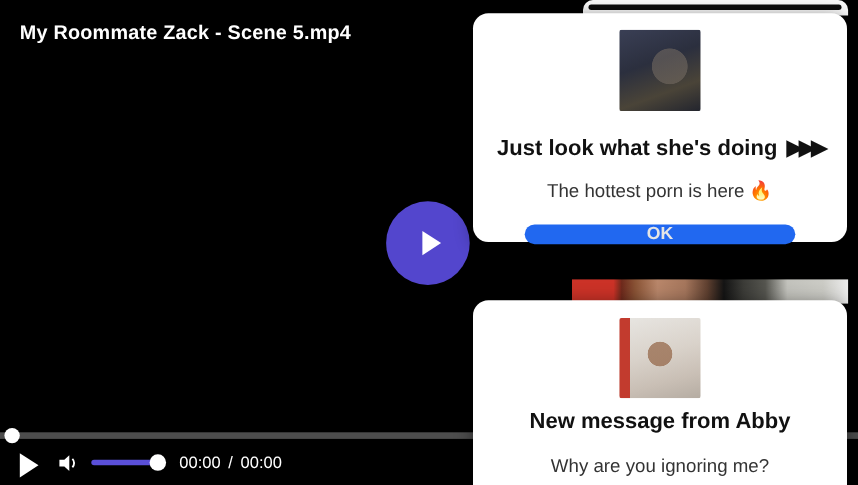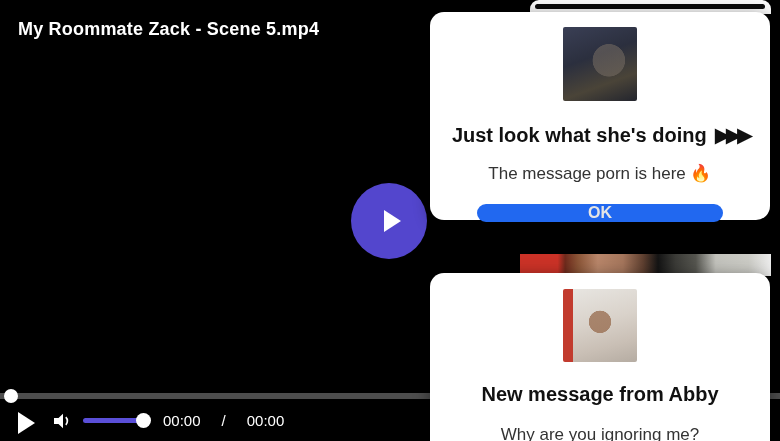--- a/index.html
+++ b/index.html
@@ -56,21 +56,21 @@
   .ctl-volume-icon{position:absolute;left:51px;top:6px;width:22px;height:22px;cursor:pointer;}
   .volume-track{
     position:absolute;left:83px;top:14px;width:62px;height:5px;border-radius:3px;
     background:var(--volume-purple);cursor:pointer;
   }
   .volume-thumb{
     position:absolute;left:136px;top:9px;width:15px;height:15px;
     border-radius:50%;background:#fff;cursor:pointer;
   }
   .time-display{
-    position:absolute;left:163px;top:8px;display:flex;gap:21px;
+    position:absolute;left:163px;top:8px;display:flex;gap:7px;
     color:#fff;font-size:15px;
   }
 
   
   .bg-ad-frame{
     position:absolute;left:530px;top:0;width:241px;height:14px;z-index:1;
     background:#fafafa;border-radius:9px 9px 0 0;
   }
   .bg-ad-frame .bar{
     position:absolute;left:5px;right:6px;top:4px;height:5px;
@@ -115,21 +115,21 @@
   }
   .card-title .arrows{letter-spacing:-5px;margin-left:8px;font-size:21px;}
   .card-sub{
     margin-top:14px;color:var(--body-text);font-size:17px;line-height:23px;white-space:nowrap;
   }
   .ok-button{
     margin-top:19px;width:246px;height:34px;border:none;border-radius:10px;
     background:var(--ok-blue);color:#e5e5e5;font-size:16px;font-weight:bold;
     font-family:inherit;cursor:pointer;display:flex;align-items:center;justify-content:center;
   }
-  .card2 .card-title{margin-top:19px;}
+  .card2 .card-title{margin-top:8px;}
   .card2 .card-sub{margin-top:16px;}
 </style>
 </head>
 <body>
 
 <div class="bg-ad-frame">
   <div class="bar"></div>
 </div>
 <div class="bg-photo-strip"></div>
 
@@ -158,21 +158,21 @@
   </div>
 </div>
 
 <div class="card card1">
   <div class="thumb thumb1"></div>
   <div class="card-title">
     <span>Just look what she's doing</span>
     <span class="arrows">▶▶▶</span>
   </div>
   <div class="card-sub">
-    <span>The message porn is here</span>
+    <span>The hottest porn is here</span>
     <span>🔥</span>
   </div>
   <button class="ok-button">OK</button>
 </div>
 
 <div class="card card2">
   <div class="thumb thumb2"></div>
   <div class="card-title">
     <span>New message from Abby</span>
   </div>

